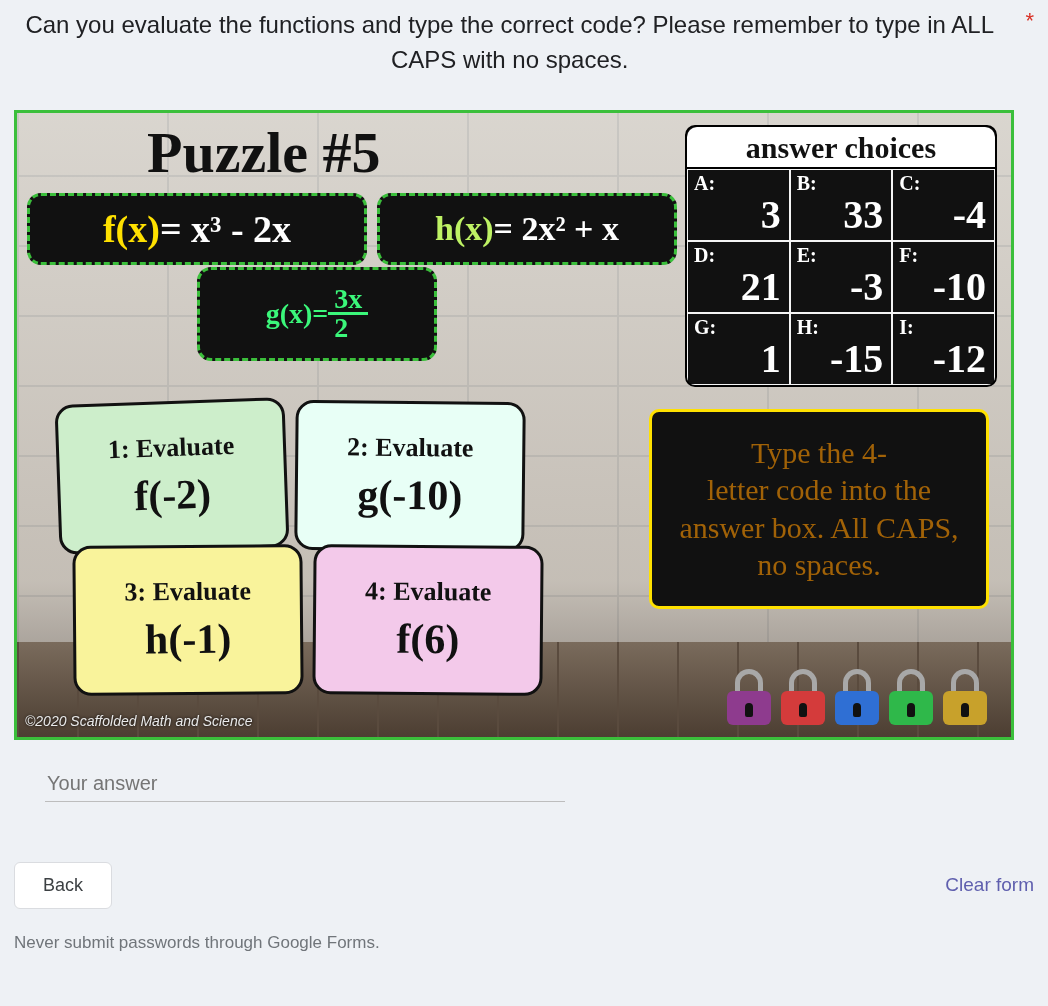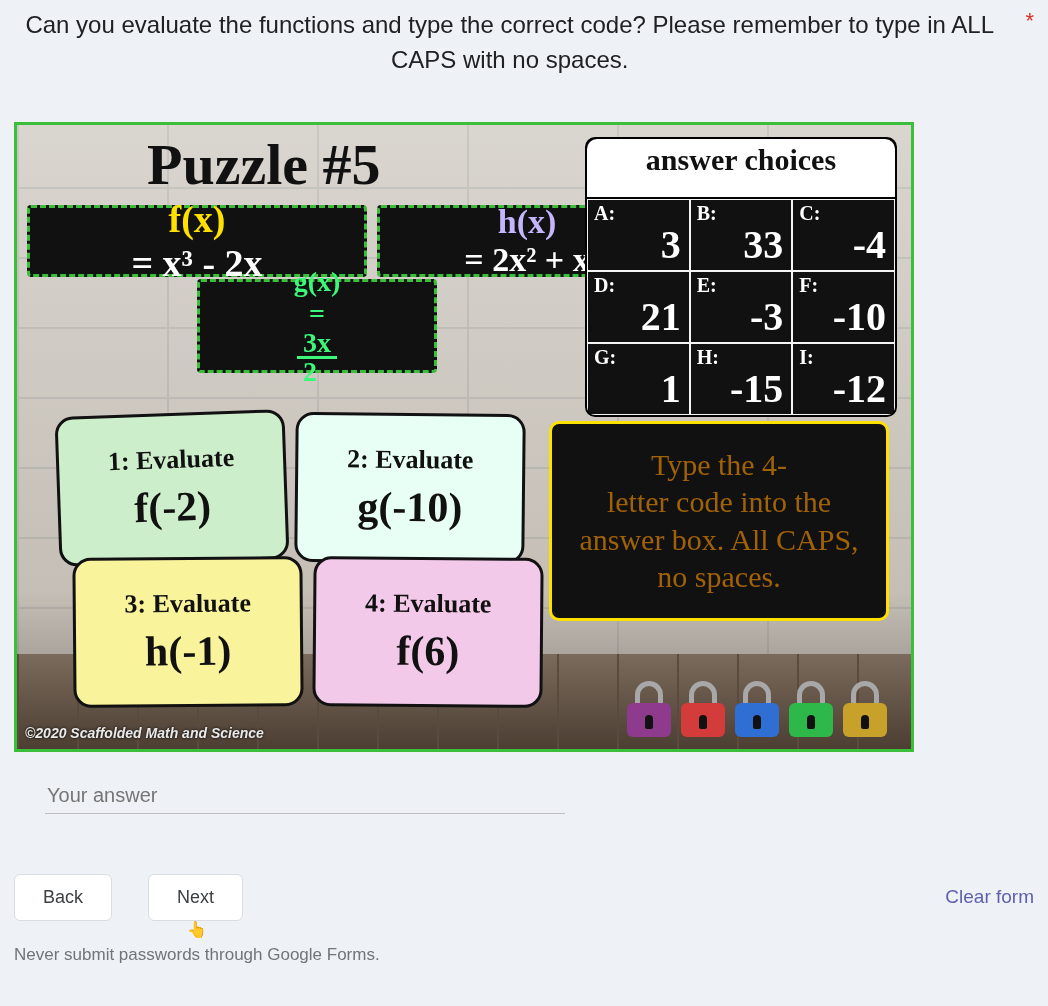--- a/index.html
+++ b/index.html
@@ -7,23 +7,23 @@
     font-family: Arial, sans-serif;
     background: #eef1f5;
     width: 1048px;
     padding: 8px 14px;
     color: #202124;
   }
   .question-row { display: flex; align-items: flex-start; }
   .question-text { font-size: 24px; line-height: 1.45; flex: 1; text-align: center; }
   .required { color: #d93025; font-size: 22px; margin-left: 20px; }
   .puzzle-frame {
-    margin-top: 44px;
+    margin-top: 32px;
     border: 3px solid #3bbf3b;
-    width: 900px;
+    width: 1000px;
     height: 630px;
     position: relative;
     overflow: hidden;
     background:
       linear-gradient(to bottom, rgba(200,200,200,0.2), rgba(120,110,100,0.25) 75%, rgba(60,50,45,0.55) 100%),
       repeating-linear-gradient(0deg, #c9c7c2 0 2px, transparent 2px 70px),
       repeating-linear-gradient(90deg, #c9c7c2 0 2px, transparent 2px 150px),
       #ded9d1;
   }
   .floor {
@@ -34,47 +34,46 @@
   }
   .puzzle-title {
     position: absolute; top: 6px; left: 130px;
     font-family: "Comic Sans MS", cursive;
     font-size: 58px; font-weight: 900; color: #111;
   }
   .func-box {
     position: absolute;
     background: #111;
     border: 3px dashed #3bbf3b;
-    border-radius: 4px;
+    border-radius: 14px;
     color: #fff;
     font-family: "Comic Sans MS", cursive;
     font-weight: 700;
     display: flex; align-items: center; justify-content: center;
     padding: 6px 14px;
-    flex-direction: column;
   }
   .func-f { top: 80px; left: 10px; width: 340px; height: 72px; font-size: 38px; }
   .func-f .fx { color: #ffe100; }
   .func-h { top: 80px; left: 360px; width: 300px; height: 72px; font-size: 34px; }
-  .func-h .hx { color: #c4b5fd; }
+  .func-h .hx { color: #bef264; }
   .func-g { top: 154px; left: 180px; width: 240px; height: 94px; font-size: 28px; }
   .func-g .gx { color: #3bf77a; }
   .frac { display: inline-flex; flex-direction: column; align-items: flex-start; line-height: 0.95; vertical-align: middle; }
   .frac .num { border-bottom: 3px solid currentColor; padding: 0 6px; }
   .frac .den { padding: 0 6px; }
   .answer-panel {
     position: absolute; top: 12px; right: 14px; width: 312px;
     background: #111; border-radius: 10px; overflow: hidden;
     border: 2px solid #000;
   }
   .answer-header {
     background: #fff; color: #111;
     font-family: "Comic Sans MS", cursive;
     font-size: 30px; font-weight: 900; text-align: center;
-    padding: 4px 6px 20px; border-bottom: 2px solid #000;
+    padding: 4px 6px 2px; border-bottom: 2px solid #000;
     border-radius: 10px 10px 0 0;
   }
   .answer-grid { display: grid; grid-template-columns: repeat(3,1fr); }
   .cell {
     border: 1.5px solid #f4f4f4;
     height: 72px;
     position: relative;
     color: #fff;
     font-family: "Comic Sans MS", cursive;
     font-weight: 900;
@@ -119,32 +118,31 @@
     border-radius: 6px;
   }
   .lock .keyhole {
     position: absolute; bottom: 8px; left: 18px; width: 8px; height: 14px;
     background: #111; border-radius: 4px 4px 2px 2px;
   }
   .copyright {
     position: absolute; left: 8px; bottom: 8px;
     font-size: 14px; color: #eaeaea; font-style: italic;
     text-shadow: 0 0 3px #000;
-    font-weight: bold;
   }
   .answer-field {
     margin-top: 26px; width: 520px; margin-left: 31px;
   }
   .answer-field input {
     width: 100%; border: none; border-bottom: 1px solid #bdbdbd;
     font-size: 20px; padding: 6px 2px; background: transparent;
     color: #5f6368;
   }
   .nav-row {
-    margin-top: 60px; display: flex; align-items: center; gap: 36px;
+    margin-top: 60px; display: flex; align-items: center; gap: 10px;
     padding-bottom: 14px;
   }
   .btn {
     background: #fff; border: 1px solid #dadce0; border-radius: 6px;
     padding: 12px 28px; font-size: 18px; color: #3c4043; cursor: pointer;
     font-weight: 500;
   }
   .spacer { flex: 1; }
   .clear-link {
     color: #5f5fae; font-size: 19px; cursor: pointer;
@@ -285,21 +283,17 @@
 
   <div class="copyright">©2020 Scaffolded Math and Science</div>
 </div>
 
 <div class="answer-field">
   <input type="text" placeholder="Your answer" style="">
 </div>
 
 <div class="nav-row">
   <button class="btn">Back</button>
-  <div style="position:relative;">
-    <button class="btn">Next</button>
-    <span class="cursor-icon">👆</span>
-  </div>
   <div class="spacer"></div>
   <div class="clear-link">Clear form</div>
 </div>
 
 <div class="footer-note">Never submit passwords through Google Forms.</div>
 
 </body></html>

